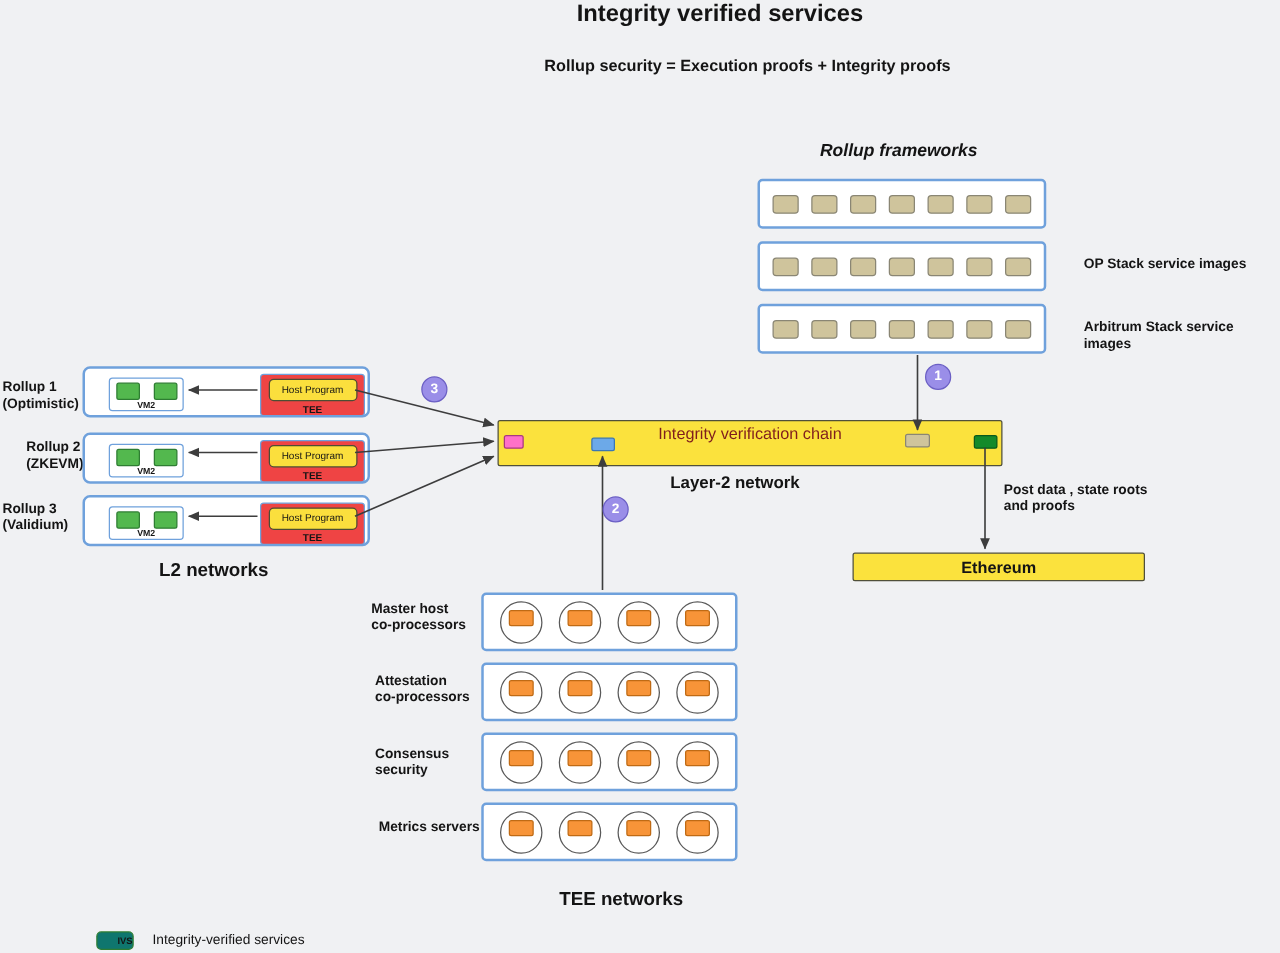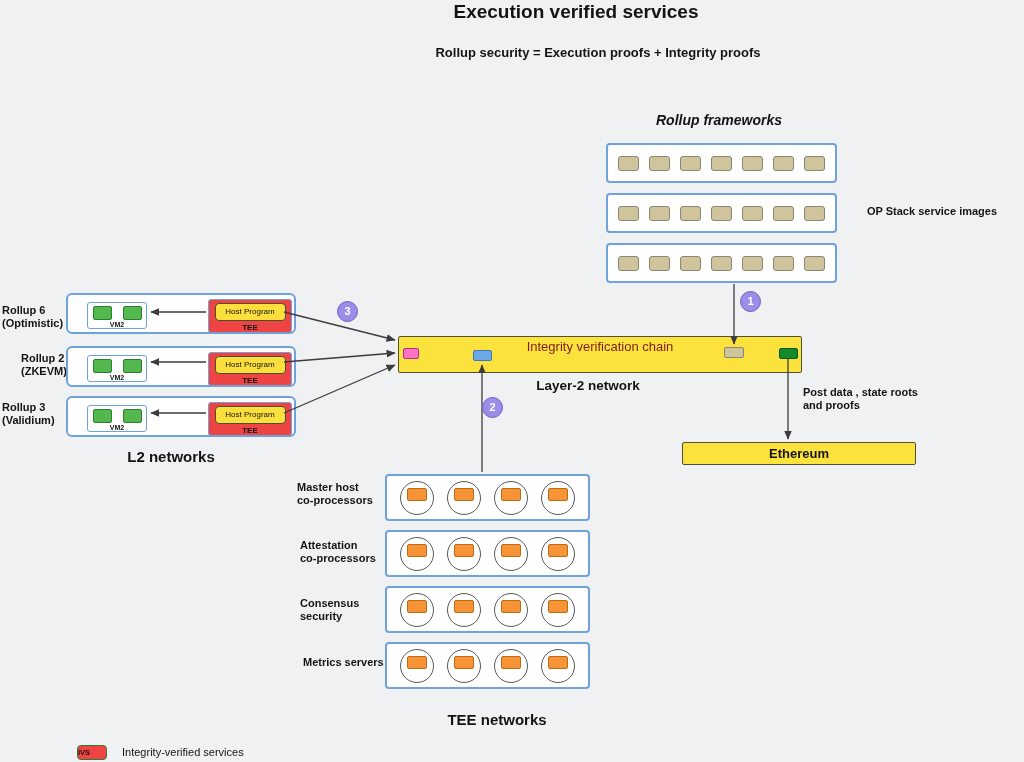--- a/index.html
+++ b/index.html
@@ -56,33 +56,33 @@
 
   
   .tee-row{left:385px;width:205px;height:47px;border-radius:4px;
     display:flex;align-items:center;justify-content:center;gap:13px;}
   .node{width:34px;height:34px;border-radius:50%;background:#fff;border:1px solid #595959;
     display:flex;justify-content:center;box-sizing:border-box;}
   .node-chip{width:18px;height:11px;background:#F79438;border:1px solid #BF6A14;
     border-radius:2px;margin-top:6px;}
 
   
-  .legend-badge{position:absolute;left:77px;top:745px;width:30px;height:15px;background:#ef4444;
-    border:1px solid #2E7D32;border-radius:4px;font-size:7.5px;font-weight:bold;text-align:left;
+  .legend-badge{position:absolute;left:77px;top:745px;width:30px;height:15px;background:#0f766e;
+    border:1px solid #2E7D32;border-radius:4px;font-size:7.5px;font-weight:bold;text-align:right;
     line-height:13px;box-sizing:border-box;}
   .legend-label{position:absolute;left:122px;top:746px;font-size:11px;}
 
   svg.connectors{position:absolute;left:0;top:0;z-index:5;pointer-events:none;}
 </style>
 </head>
 <body>
 
 <div id="canvas">
 
-  <div class="abs" style="left:376px;top:1px;width:400px;text-align:center;font-size:19px;font-weight:bold;">Execution verified services</div>
+  <div class="abs" style="left:376px;top:1px;width:400px;text-align:center;font-size:19px;font-weight:bold;">Integrity verified services</div>
   <div class="abs" style="left:398px;top:45px;width:400px;text-align:center;font-size:13px;font-weight:bold;">Rollup security = Execution proofs + Integrity proofs</div>
 
   <svg class="connectors" width="1024" height="762">
     <defs>
       <marker id="ah" markerWidth="9" markerHeight="8" refX="6.5" refY="3" orient="auto">
         <path d="M0,0 L7,3 L0,6 z" fill="#3D3D3D"></path>
       </marker>
     </defs>
     <g stroke="#3D3D3D" stroke-width="1.3">
       <line x1="206" y1="312" x2="151" y2="312" marker-end="url(#ah)"></line>
@@ -122,23 +122,24 @@
 
   <div class="bluebox fw-box" style="top:243px;">
     <div class="chip"></div>
     <div class="chip"></div>
     <div class="chip"></div>
     <div class="chip"></div>
     <div class="chip"></div>
     <div class="chip"></div>
     <div class="chip"></div>
   </div>
+  <div class="small-label" style="left:867px;top:256px;">Arbitrum Stack service images</div>
 
   <div class="small-label" style="left:2px;top:304px;width:64px;">
-    <span class="line">Rollup 6</span>
+    <span class="line">Rollup 1</span>
     <span class="line">(Optimistic)</span>
   </div>
   <div class="bluebox rollup" style="top:293px;">
     <div class="vm2box">
       <div class="vm2chips">
         <div class="vmchip"></div>
         <div class="vmchip"></div>
       </div>
       <div class="vm2label">VM2</div>
     </div>

